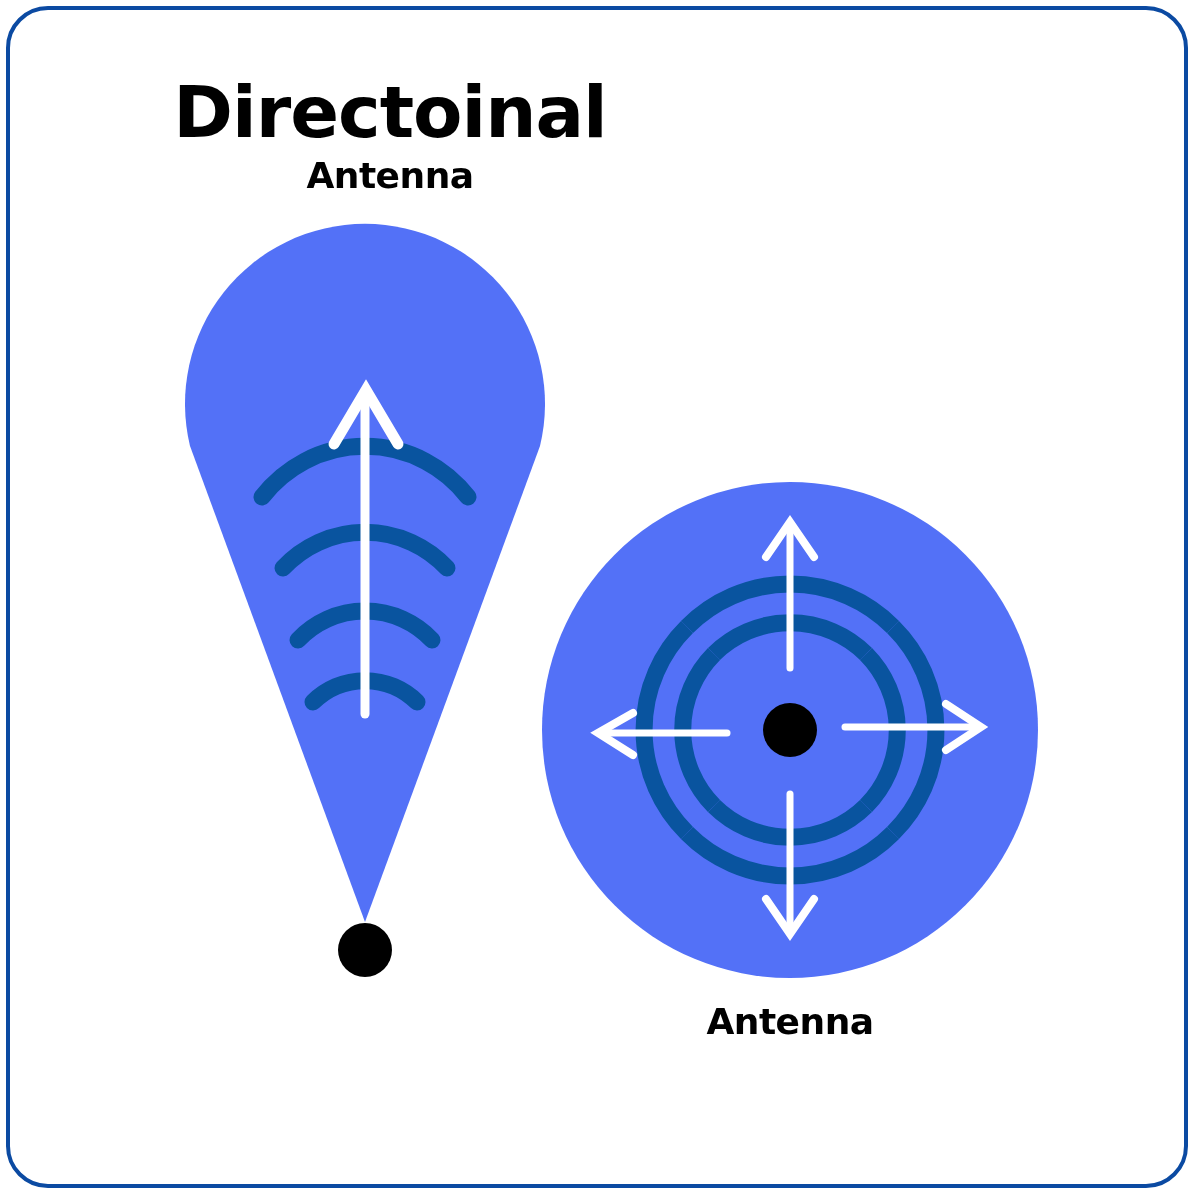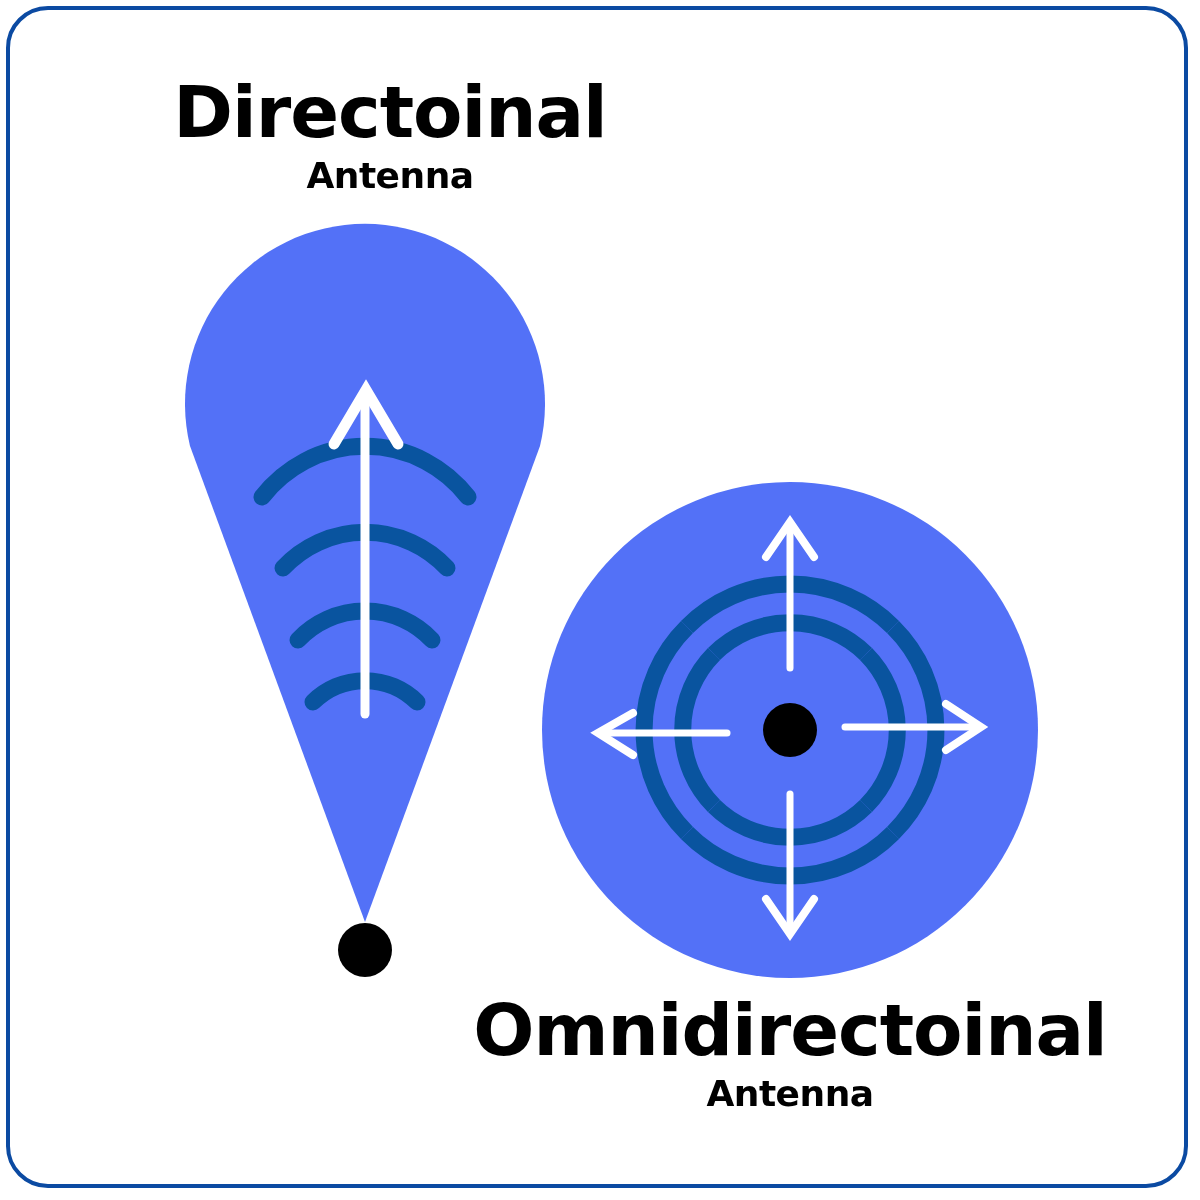--- a/index.html
+++ b/index.html
@@ -140,18 +140,17 @@
       <circle cx="790" cy="730" r="27" fill="#000000"></circle>
     </g>
   </svg>
 
   <div class="label-block" id="directional-label">
     <div class="label-title">Directoinal</div>
     <div class="label-sub">Antenna</div>
   </div>
 
   <div class="label-block" id="omni-label">
-    <div class="label-title">Omnidirectoinal</div>
     <div class="label-sub">Antenna</div>
   </div>
 
   <div id="frame-border"></div>
 </div>
 
 </body></html>

